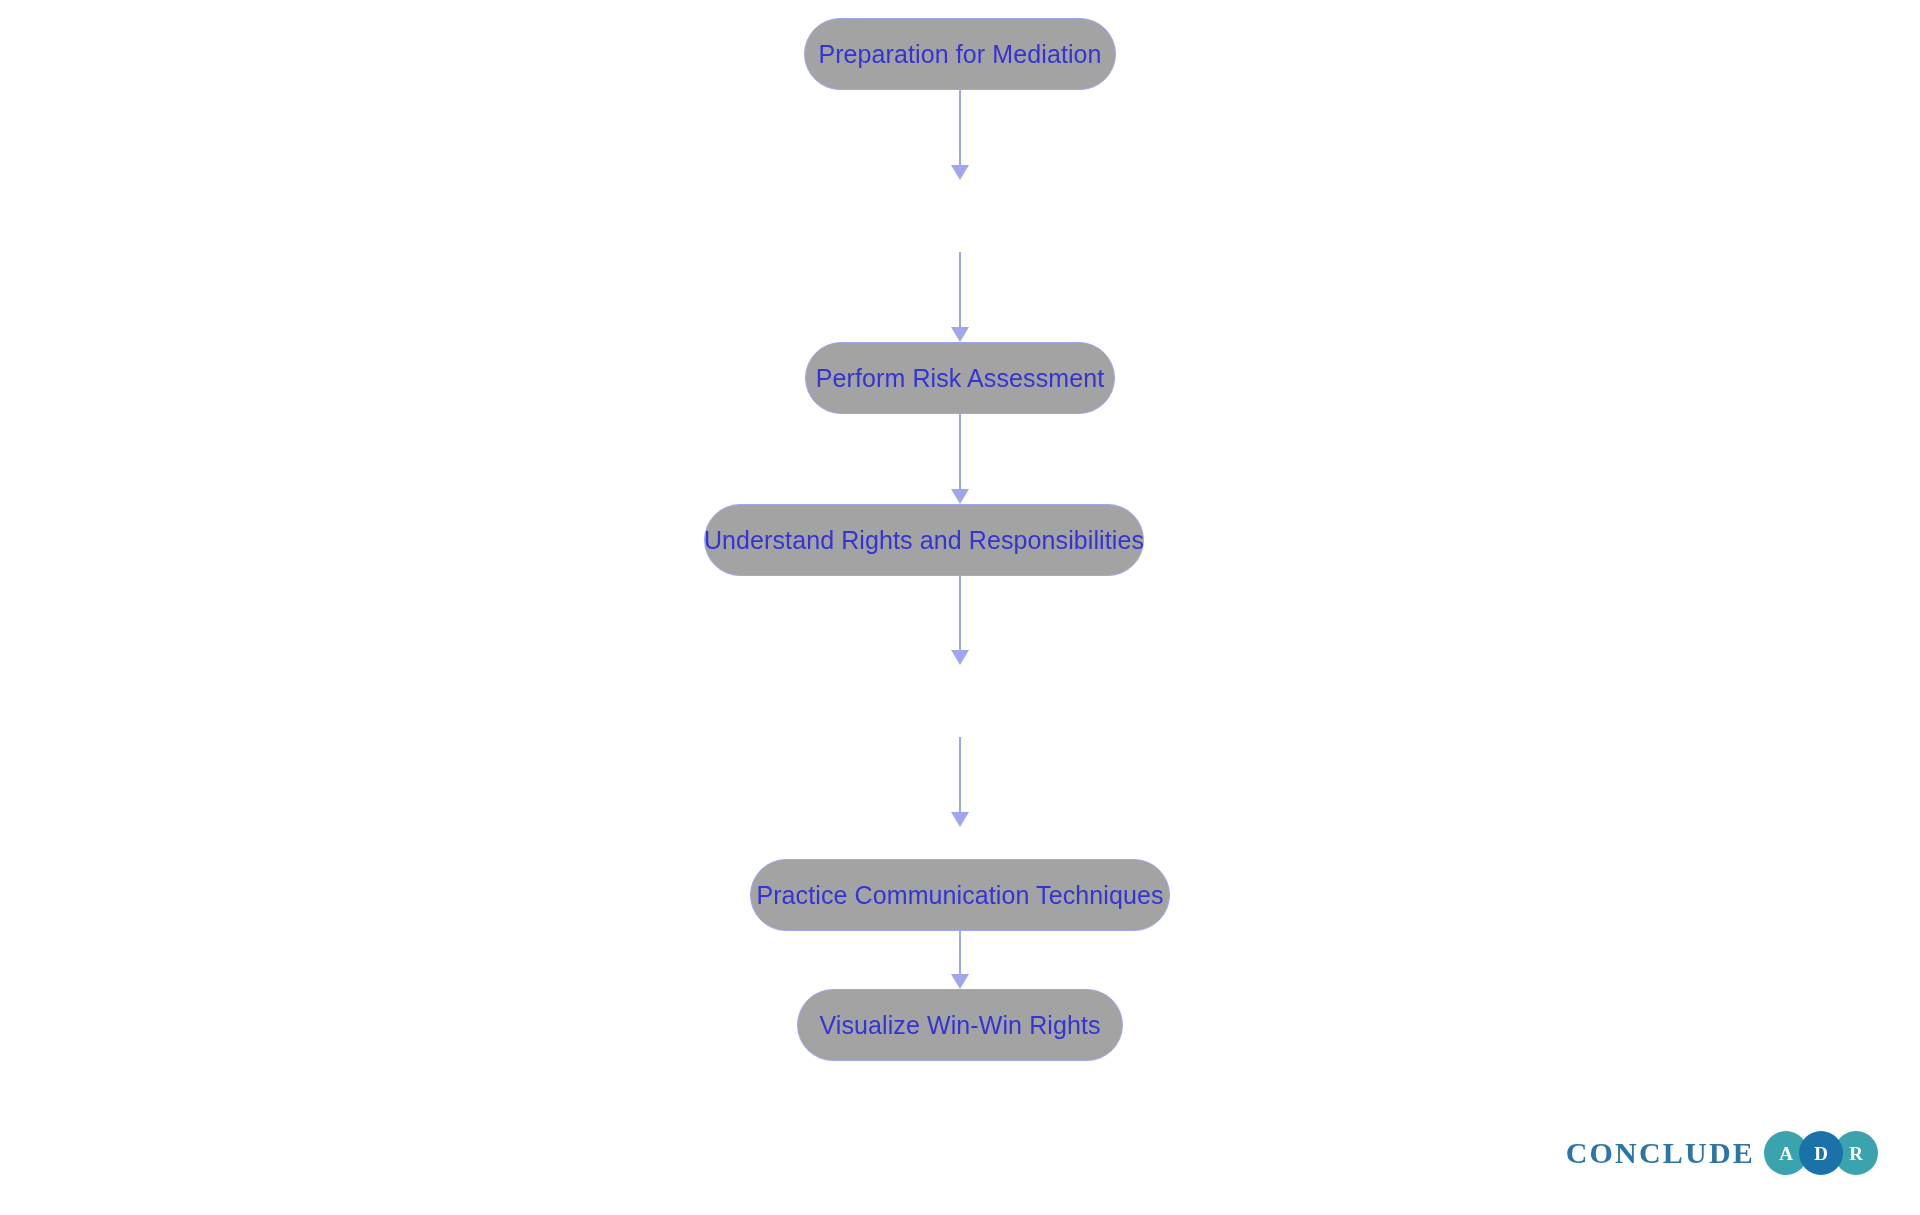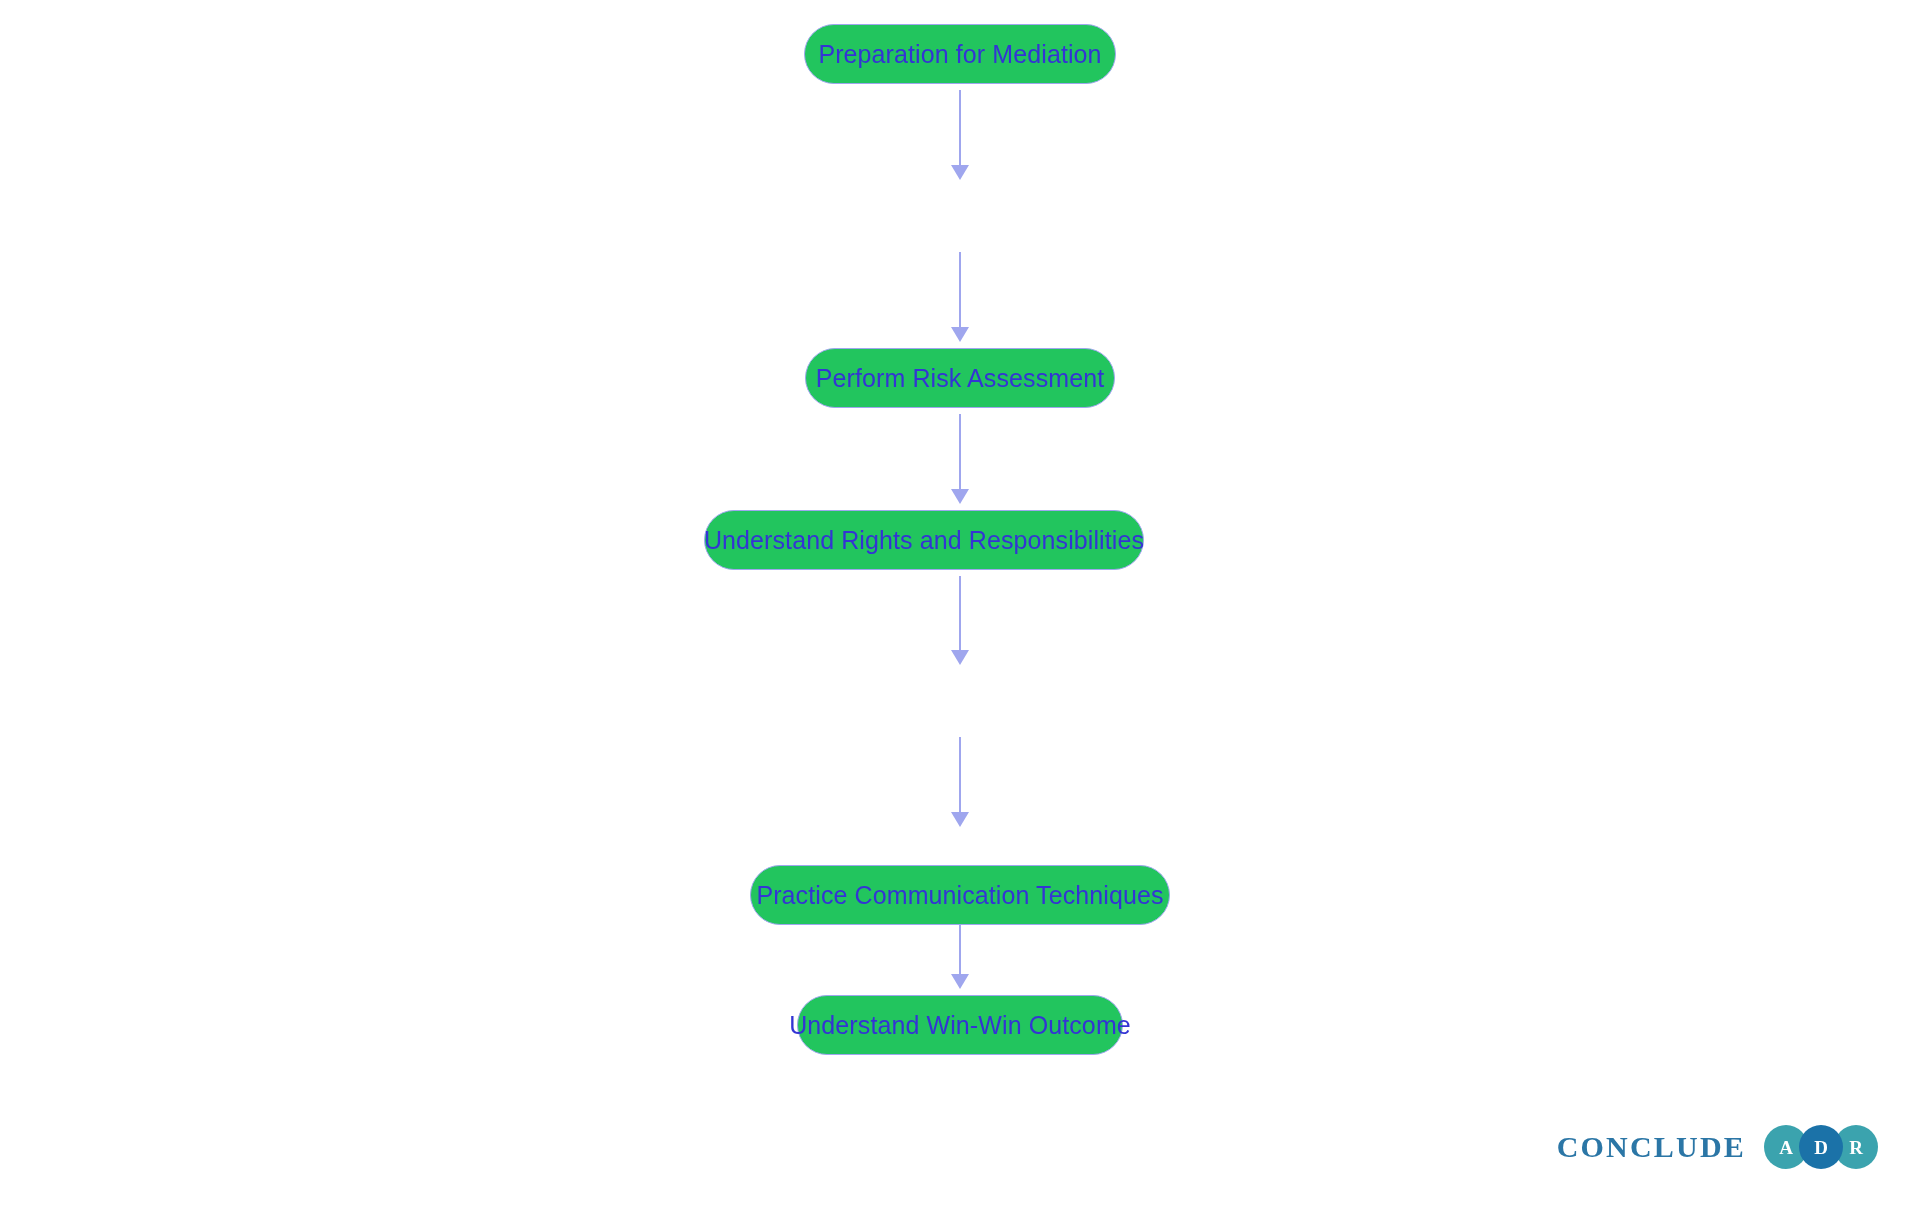--- a/index.html
+++ b/index.html
@@ -31,24 +31,24 @@
   }
 
   
   .node {
     position: absolute;
     transform: translate(-50%, -50%);
     box-sizing: border-box;
     display: flex;
     align-items: center;
     justify-content: center;
-    background: #22c55e;
+    background: #a3a3a3;
     border: 1.6px solid #9fa6ee;
     border-radius: 999px;
-    height: 60px;
+    height: 72px;
     padding: 14px 34px;
     white-space: nowrap;
   }
   .node-label {
     color: #3434d4;
     font-size: 25px;
     font-weight: 400;
     letter-spacing: 0.1px;
     line-height: 1;
     font-family: "Liberation Sans", sans-serif;
@@ -74,24 +74,24 @@
     border-left: 9.5px solid transparent;
     border-right: 9.5px solid transparent;
     border-top: 15px solid #9fa6ee;
     margin-top: -1px;
   }
 
   
   #brand-logo {
     position: absolute;
     right: 42px;
-    bottom: 46px;
+    bottom: 40px;
     display: flex;
     align-items: center;
-    gap: 18px;
+    gap: 9px;
   }
   .brand-wordmark {
     font-family: "Liberation Serif", serif;
     font-weight: 700;
     font-size: 30px;
     letter-spacing: 2.2px;
     color: #2b76a6;
     line-height: 1;
     white-space: nowrap;
   }
@@ -153,21 +153,21 @@
       <div class="node" style="left: 960px; top: 378px; width: 310px;">
         <span class="node-label">Perform Risk Assessment</span>
       </div>
       <div class="node" style="left: 924px; top: 540px; width: 440px;">
         <span class="node-label">Understand Rights and Responsibilities</span>
       </div>
       <div class="node" style="left: 960px; top: 863px; width: 420px; margin-top: 32px;">
         <span class="node-label">Practice Communication Techniques</span>
       </div>
       <div class="node" style="left: 960px; top: 1025px; width: 326px;">
-        <span class="node-label">Understand Win-Win Outcome</span>
+        <span class="node-label">Visualize Win-Win Rights</span>
       </div>
     </div>
 
   <div id="brand-logo">
     <div class="brand-wordmark">CONCLUDE</div>
     <div class="brand-circles">
       <div class="brand-circle c-a">A</div>
       <div class="brand-circle c-d">D</div>
       <div class="brand-circle c-r">R</div>
     </div>

